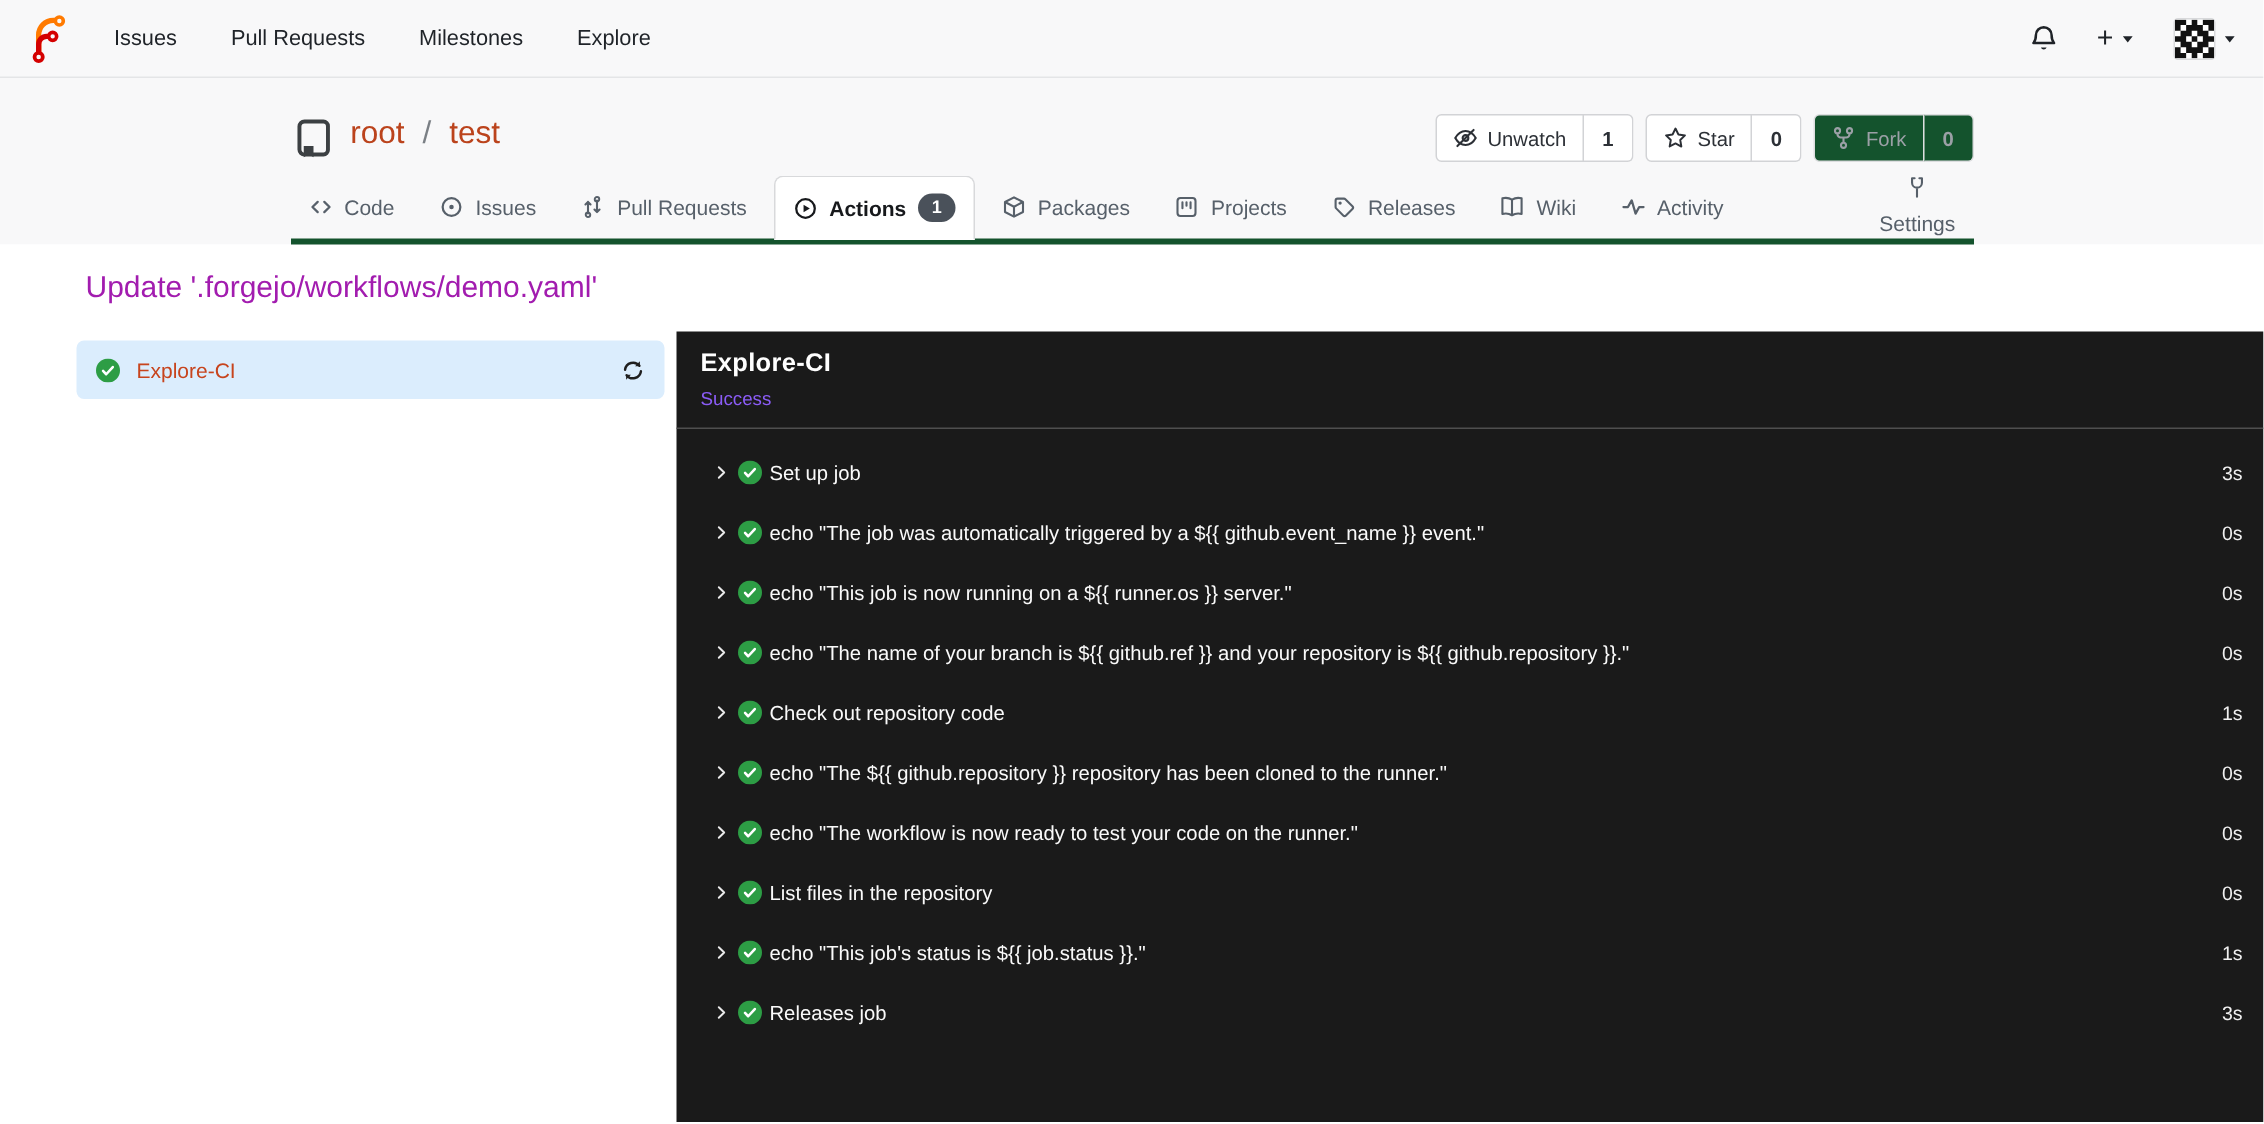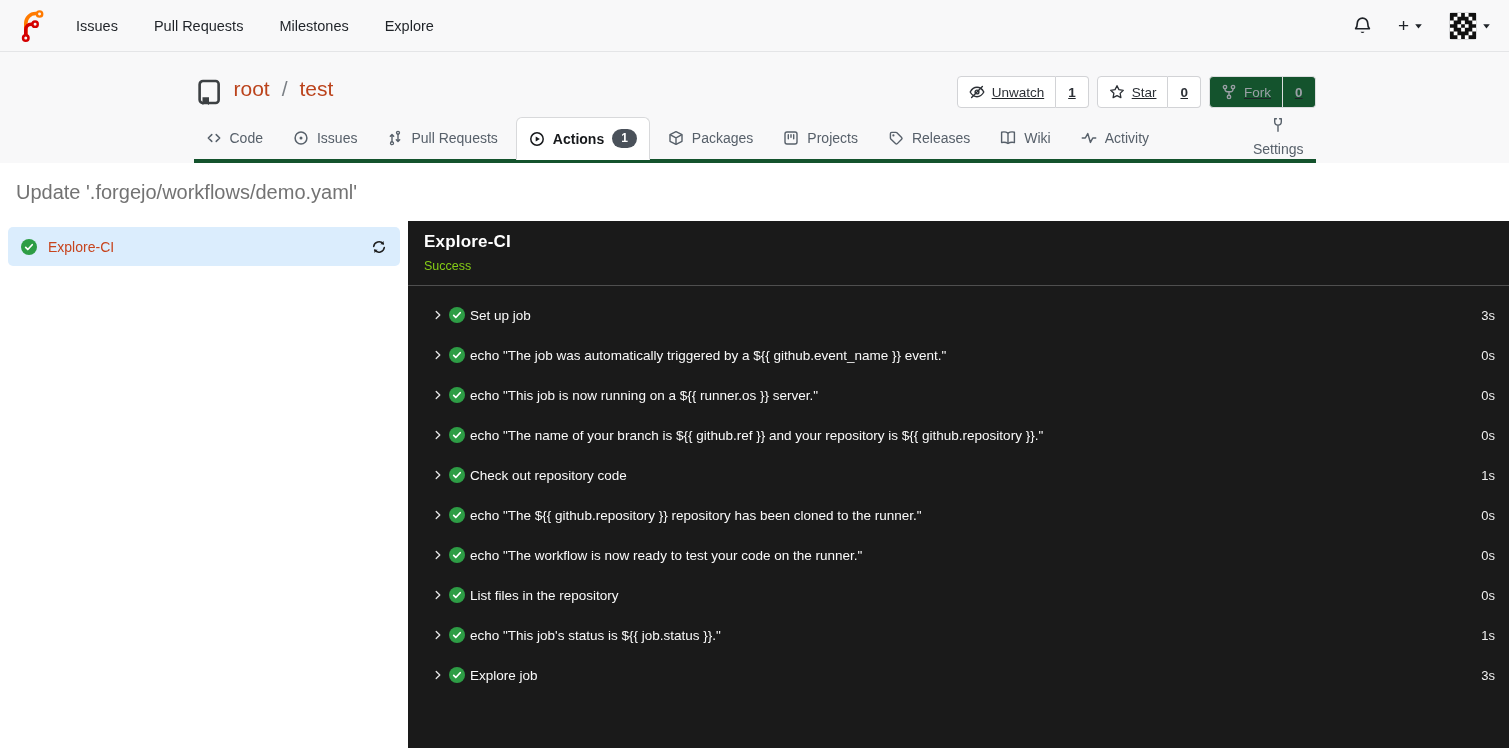--- a/index.html
+++ b/index.html
@@ -18,21 +18,21 @@
   .avatar-box { width:28px; height:28px; background:#fff; border:1px solid #d8d9db; border-radius:3px;
     display:flex; align-items:center; justify-content:center; }
 
   
   .repo-header { background:#f8f8f9; }
   .rh-inner { width:1122px; margin:0 auto; padding-top:16px; }
   .repo-title-row { display:flex; align-items:center; height:48px; }
   .repo-title { display:flex; align-items:flex-start; gap:10px; }
   .repo-title .name { font-size:21px; text-decoration:none; color:#bb431c; cursor:pointer; }
   .repo-title .slash { font-size:21px; color:#7a7f85; padding:0 2px; }
-  .repo-actions { margin-left:auto; display:flex; gap:8px;text-decoration:underline; }
+  .repo-actions { margin-left:auto; display:flex; gap:8px; }
   .btn-group { display:flex; }
   .btn { display:flex; align-items:center; gap:7px; height:32px; padding:0 11px; background:#fff;
     border:1px solid #d2d3d6; font-size:13.5px; color:#2c3036; cursor:pointer; }
   .btn.main { border-radius:4px 0 0 4px; }
   .btn.count { border-radius:0 4px 4px 0; border-left:none; font-weight:700; padding:0 12px; }
   .btn-group.disabled .btn { color:#9ba0a6; background:#14532d; border-color:#dddee0; cursor:default; }
 
   
   .tabs-row { width:1122px; margin:4px auto 0; display:flex; align-items:flex-end; height:43px;
     border-bottom:4px solid #14532d; position:relative; }
@@ -41,35 +41,35 @@
   .tab .ic16 { color:#57606a; }
   .tab.active { background:#fff; border:1px solid #d8d9db; border-bottom:1px solid #fff; border-radius:6px 6px 0 0;
     color:#17191c; font-weight:700; margin-bottom:-1px; height:43px; }
   .tab.active .ic16 { color:#17191c; }
   .tab.right { margin-left:auto; margin-right:0;flex-direction:column; }
   .tab-badge { background:#4a515a; color:#fff; font-size:12px; font-weight:700; border-radius:10px;
     padding:1px 9px; line-height:17px; }
 
   
   .run-title-bar { height:58px; display:flex; align-items:center; padding:0 16px; background:#fff; }
-  .run-title { font-size:20px; font-weight:400; color:#737373; }
-  .run-body { display:flex; height:527px; }
+  .run-title { font-size:20px; font-weight:400; color:#a21caf;margin-left:41px; }
+  .run-body { display:flex; height:527px;padding-left:43px; }
 
   
   .run-sidebar { width:408px; background:#fff; padding:6px 8px; }
   .job-item { height:39px; background:#dbedfd; border-radius:5px; display:flex; align-items:center;
     padding:0 13px; gap:11px; cursor:pointer; }
   .job-item .job-name { color:#c7441d; font-size:14px; }
   .job-item .sync { margin-left:auto; display:flex; color:#1f1f1f; cursor:pointer; background:none; border:none; }
 
   
   .run-panel { flex:1; background:#1a1a1a; color:#f2f2f2; display:flex; flex-direction:column; }
   .panel-head { padding:11px 16px 12px; border-bottom:1px solid #4f4f4f; }
   .panel-title { font-size:17px; font-weight:700; color:#fff; letter-spacing:.2px; }
-  .panel-status { margin-top:7px; font-size:12.5px; color:#84cc16; }
+  .panel-status { margin-top:7px; font-size:12.5px; color:#8b5cf6; }
   .steps { padding-top:9px; }
   .step-row { height:40px; display:flex; align-items:center; padding:0 14px 0 24px; gap:5px; cursor:pointer; }
   .step-label { font-size:13.5px; color:#fafafa; }
   .step-dur { margin-left:auto; font-size:13px; color:#f0f0f0; }
 
   .ic16 { width:16px; height:16px; flex:0 0 auto; }
   .ic18 { width:19px; height:19px; flex:0 0 auto; }
   .ic12 { width:12px; height:12px; flex:0 0 auto; }
   .caret { width:9px; height:8px; }
 </style>
@@ -433,20 +433,20 @@
           <span class="step-label">echo "This job's status is ${{ job.status }}."</span>
           <span class="step-dur">1s</span>
         </div>
         <div class="step-row">
           <svg class="ic12">
               <use href="#s-chev"></use>
             </svg>
           <svg class="ic16">
               <use href="#s-check"></use>
             </svg>
-          <span class="step-label">Explore job</span>
+          <span class="step-label">Releases job</span>
           <span class="step-dur">3s</span>
         </div>
 
       </div>
     </section>
   </div>
 </main>
 
 </body></html>

